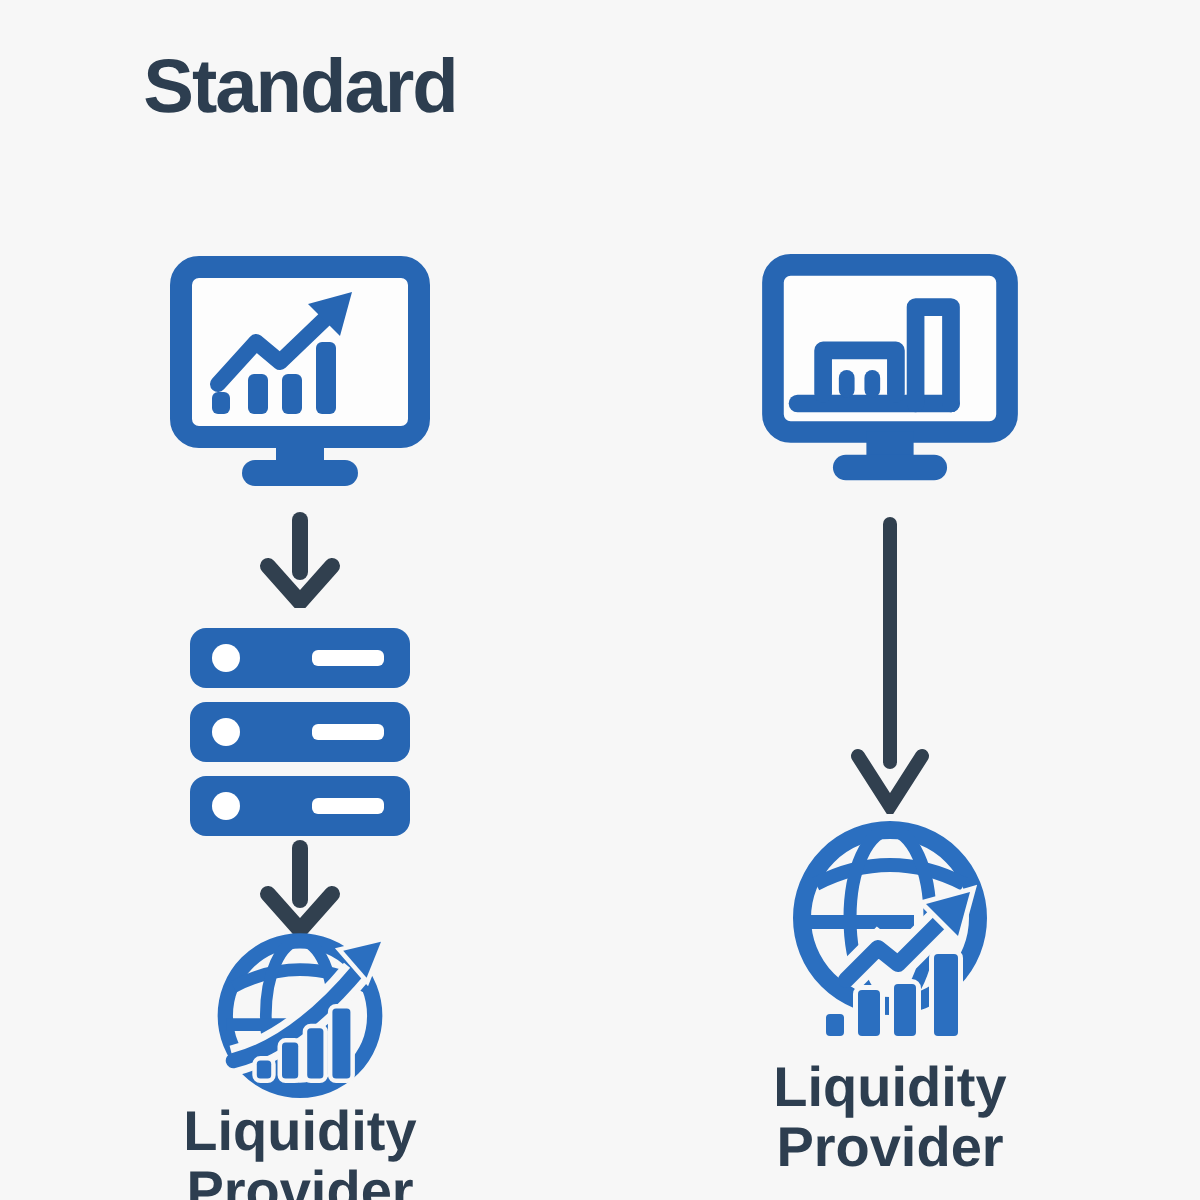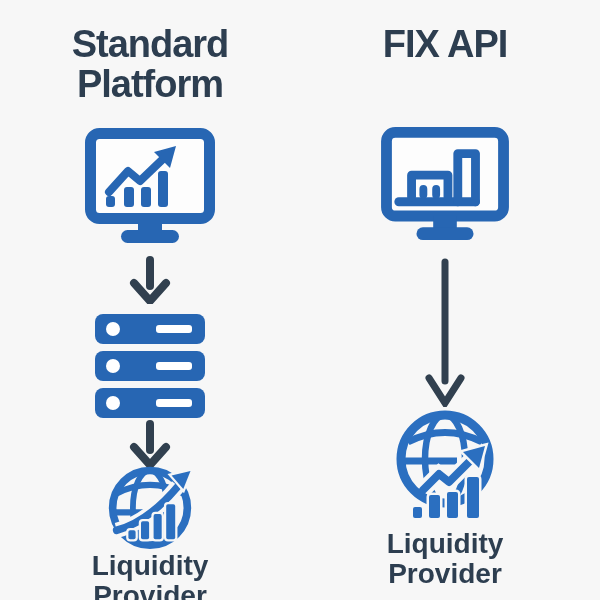--- a/index.html
+++ b/index.html
@@ -55,21 +55,20 @@
   .screenfill { fill: #fdfdfd; }
 </style>
 </head>
 <body>
 
 <div class="stage">
 
   <section class="col col-left">
     <h2 class="title">
       <span class="line">Standard</span>
-      <span class="line">Platform</span>
     </h2>
 
     <div class="abs monitor-l">
       <svg width="130" height="122" viewBox="0 0 130 122">
         <rect class="sb screenfill" x="5.5" y="5.5" width="119" height="85" rx="9" stroke-width="11"></rect>
         <rect class="fb" x="53" y="90" width="24" height="16"></rect>
         <rect class="fb" x="36" y="102" width="58" height="13" rx="6.5"></rect>
         <path class="sb" stroke-width="8" stroke-linecap="round" stroke-linejoin="round" d="M24 64 L43 43 L55 53 L79 30"></path>
         <path class="fb" d="M91 18 L69 24 L85 40 Z"></path>
         <rect class="fb" x="21" y="68" width="9" height="11" rx="3"></rect>
@@ -132,21 +131,20 @@
     </div>
 
     <div class="label label-l">
       <span>Liquidity</span>
       <span>Provider</span>
     </div>
   </section>
 
   <section class="col col-right">
     <h2 class="title">
-      <span class="line">FIX API</span>
     </h2>
 
     <div class="abs monitor-r">
       <svg width="128" height="120" viewBox="0 0 130 122">
         <rect class="sb screenfill" x="5.5" y="5.5" width="119" height="85" rx="9" stroke-width="11"></rect>
         <rect class="fb" x="53" y="90" width="24" height="16"></rect>
         <rect class="fb" x="36" y="102" width="58" height="13" rx="6.5"></rect>
         <path class="sb" stroke-width="9" stroke-linecap="round" d="M18 76 H96"></path>
         <path class="sb" stroke-width="9" stroke-linecap="round" stroke-linejoin="round" d="M31 71 V49 H68 V71"></path>
         <path class="sb" stroke-width="8" stroke-linecap="round" d="M43 63 V69"></path>

